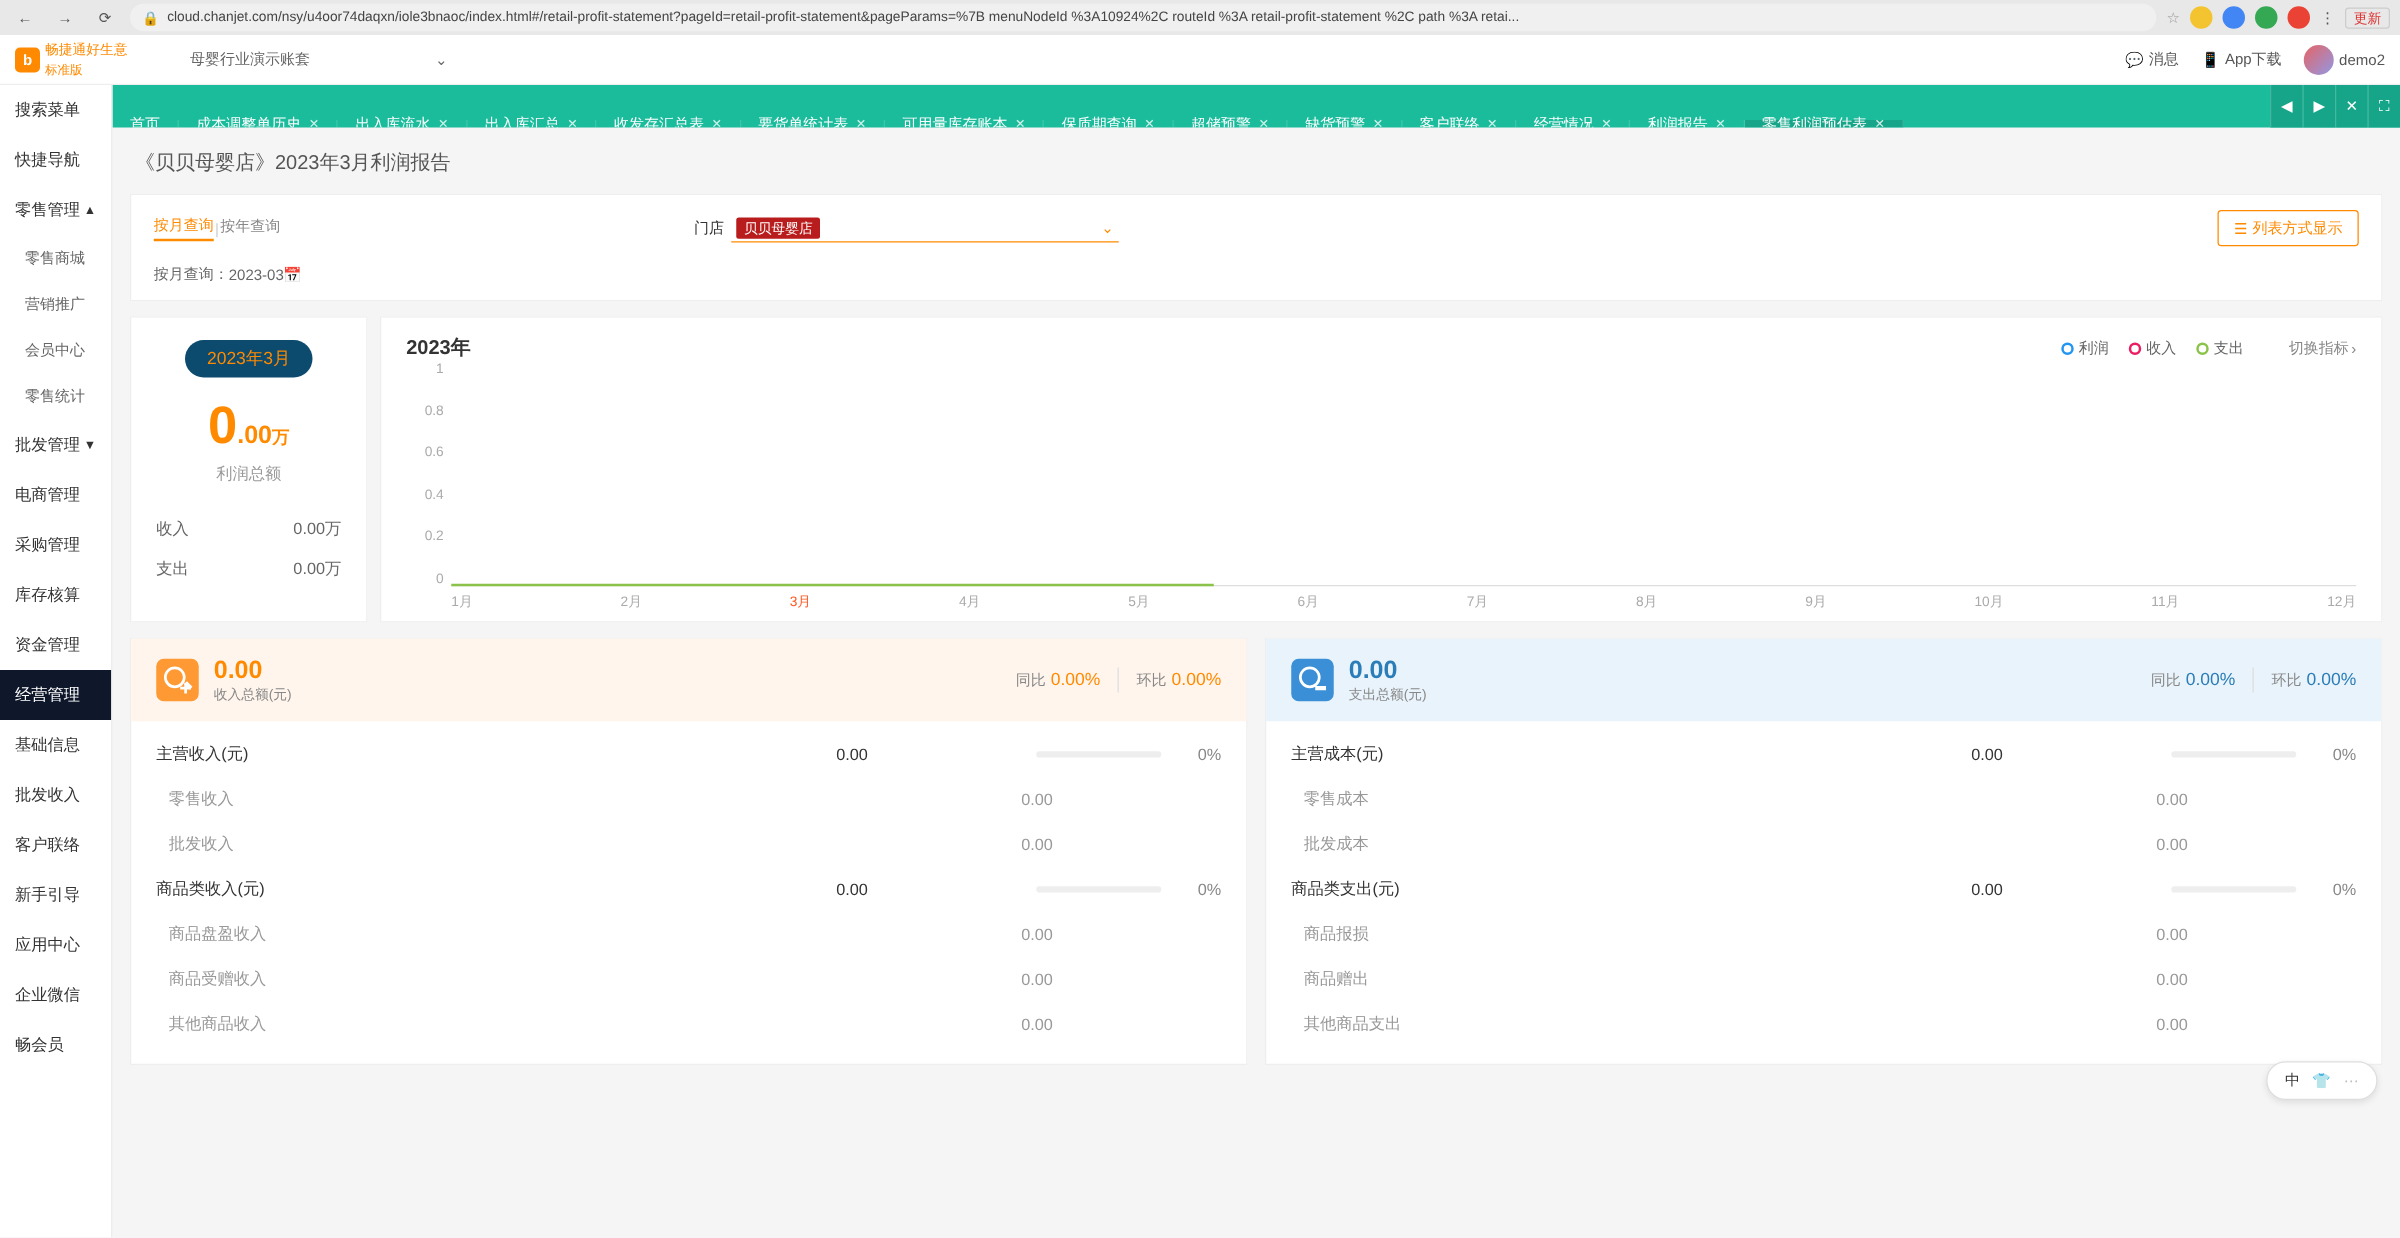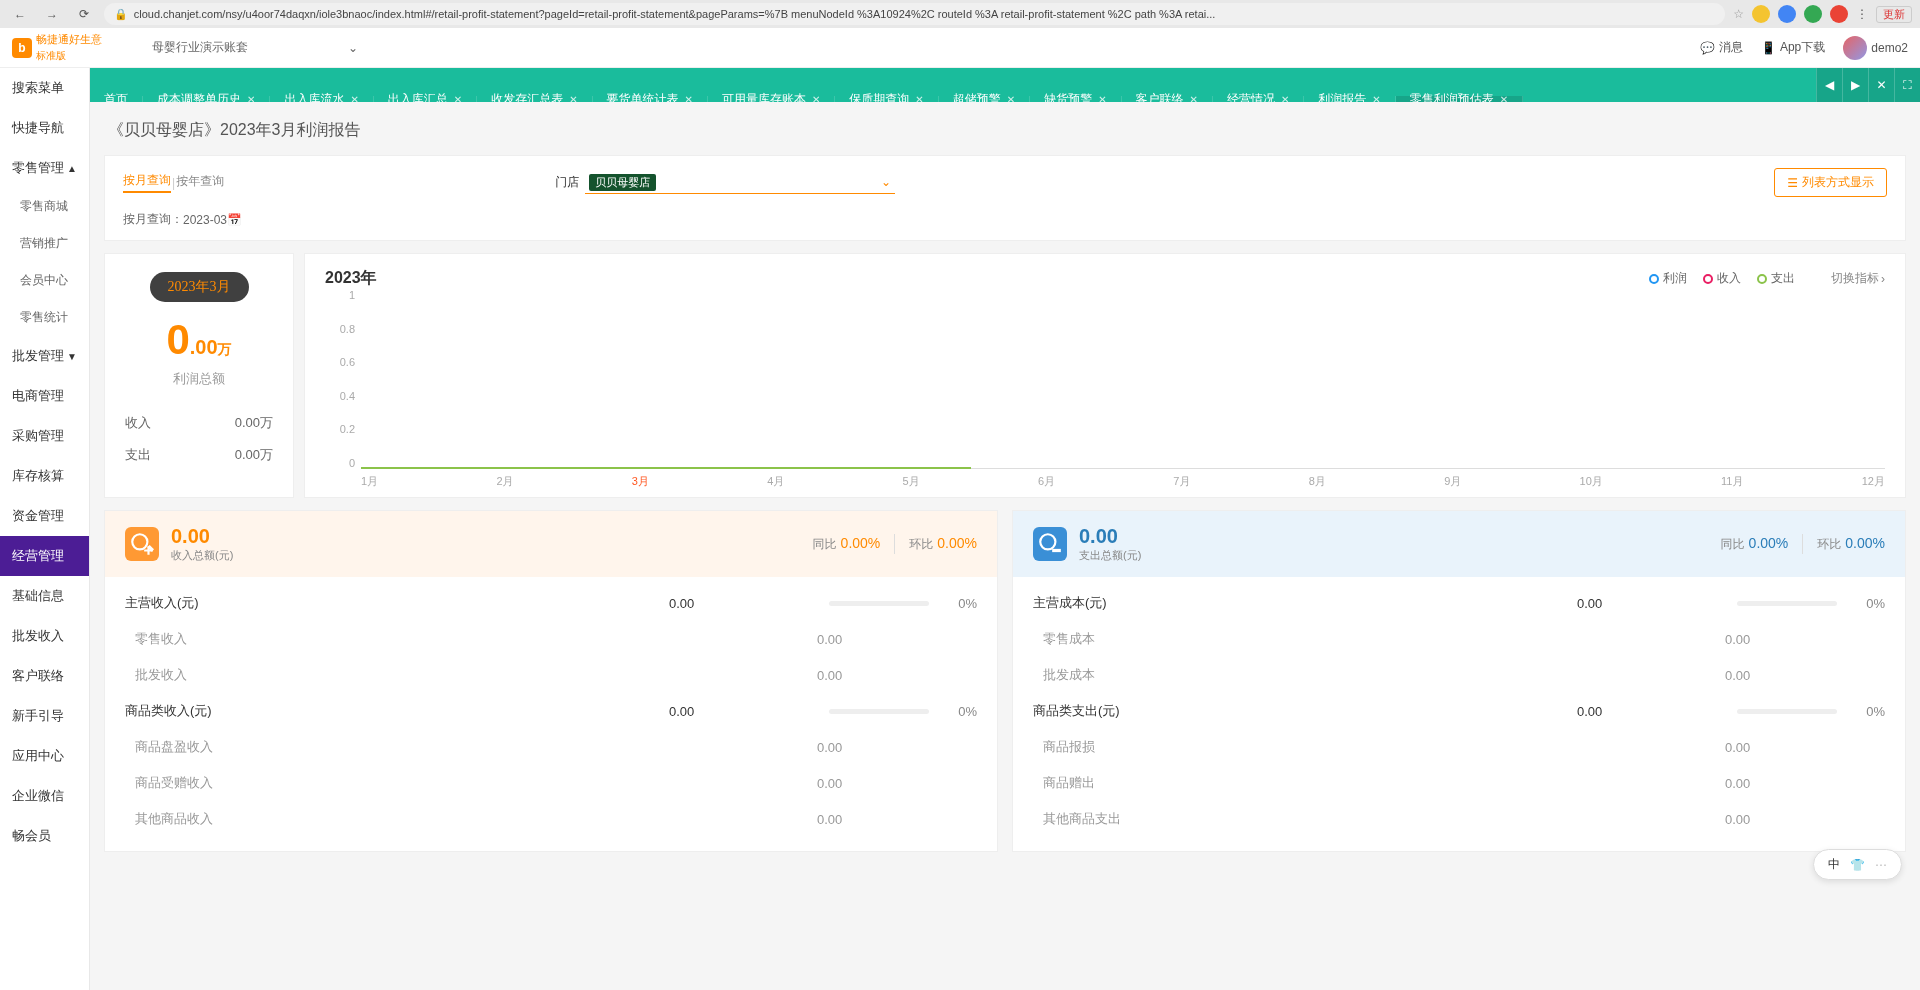--- a/index.html
+++ b/index.html
@@ -22,21 +22,21 @@
 .header-right { margin-left: auto; display: flex; align-items: center; gap: 18px; color: #555; font-size: 12px; }
 .header-item { display: flex; align-items: center; gap: 4px; cursor: pointer; }
 .user-avatar { width: 24px; height: 24px; border-radius: 50%; background: linear-gradient(135deg, #e66465, #9198e5); }
 
 
 .layout { display: flex; height: calc(100vh - 68px); }
 
 
 .sidebar { width: 90px; background: #fff; border-right: 1px solid #e8e8e8; overflow-y: auto; }
 .sidebar-item { padding: 11px 12px; font-size: 13px; color: #333; cursor: pointer; display: flex; align-items: center; justify-content: space-between; }
-.sidebar-item.active { background: #4c1d95; color: #fff; }
+.sidebar-item.active { background: #0f172a; color: #fff; }
 .sidebar-sub { padding: 10px 12px 10px 20px; font-size: 12px; color: #666; cursor: pointer; }
 .caret { font-size: 10px; }
 
 
 .main { flex: 1; display: flex; flex-direction: column; overflow: hidden; }
 
 
 .tabs-bar { height: 34px; background: #1abc9c; display: flex; align-items: stretch; color: #fff; font-size: 12px; position: relative; }
 .tab { padding: 0 14px; display: flex; align-items: center; gap: 6px; cursor: pointer; white-space: nowrap; border-right: 1px solid rgba(255,255,255,0.15); margin-top: 28px; }
 .tab.active { background: #17a589; }
@@ -46,30 +46,30 @@
 
 
 .content { flex: 1; overflow-y: auto; padding: 10px 14px; background: #f5f5f5; }
 .page-title { font-size: 16px; color: #555; padding: 8px 4px 14px; }
 .qpanel { background: #fff; border: 1px solid #eee; padding: 12px 18px; }
 .qtabs { display: flex; align-items: center; gap: 1px; }
 .qtab { color: #888; cursor: pointer; padding-bottom: 2px; }
 .qtab.active { color: #ff8a00; border-bottom: 2px solid #ff8a00; }
 .store-select { margin-left: 330px; display: flex; align-items: center; gap: 6px; }
 .store-field { border-bottom: 1px solid #ff8a00; width: 310px; display: flex; justify-content: space-between; align-items: center; padding: 2px 4px; }
-.store-val { background: #14532d; color: #fff; padding: 1px 6px; border-radius: 2px; font-size: 11px; }
+.store-val { background: #b91c1c; color: #fff; padding: 1px 6px; border-radius: 2px; font-size: 11px; }
 .store-arrow { color: #ff8a00; cursor: pointer; }
 .list-mode-btn { margin-left: auto; border: 1px solid #ff8a00; color: #ff8a00; padding: 5px 12px; border-radius: 3px; cursor: pointer; display: flex; align-items: center; gap: 4px; }
 .qrow2 { margin-top: 14px; display: flex; align-items: center; gap: 0; color: #666; }
 .cal-icon { color: #ff8a00; }
 
 
 .row2 { display: flex; gap: 10px; margin-top: 12px; }
 .card-left { width: 190px; background: #fff; border: 1px solid #eee; padding: 18px 14px; text-align: center; }
-.badge-month { background: #404040; color: #ff8a00; border-radius: 16px; padding: 6px 18px; display: inline-block; font-size: 14px; font-family: Liberation Serif, serif; }
+.badge-month { background: #0c4a6e; color: #ff8a00; border-radius: 16px; padding: 6px 18px; display: inline-block; font-size: 14px; }
 .big-num { font-size: 42px; color: #ff8a00; margin-top: 14px; font-weight: 600; }
 .big-num .dec { font-size: 20px; }
 .big-num .unit { font-size: 14px; color: #ff8a00; }
 .profit-lbl { color: #999; margin-top: 6px; font-size: 13px; }
 .kv { display: flex; justify-content: space-between; margin-top: 26px; color: #666; font-size: 13px; padding: 0 6px; }
 
 
 .card-chart { flex: 1; background: #fff; border: 1px solid #eee; padding: 14px 20px 8px; }
 .chart-head { display: flex; align-items: center; }
 .chart-title { font-size: 16px; font-weight: 600; color: #333; }

